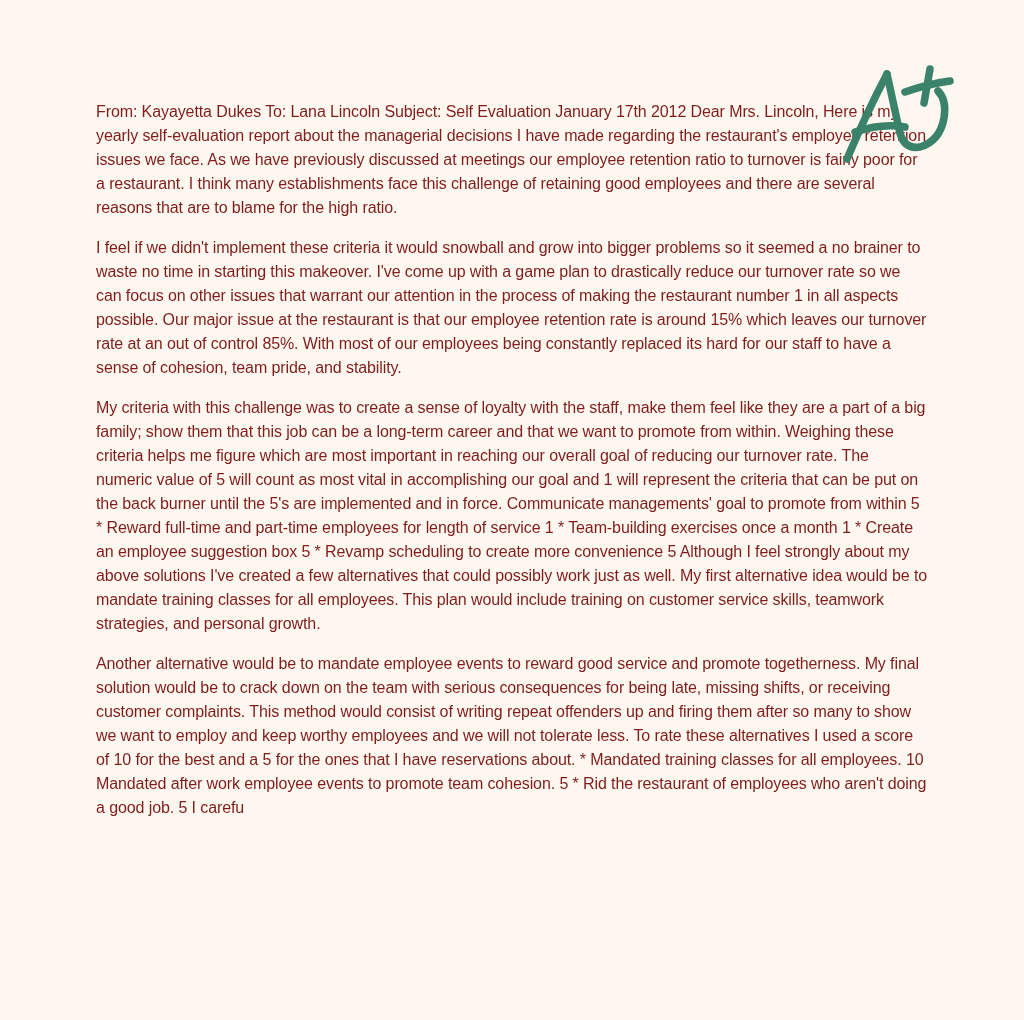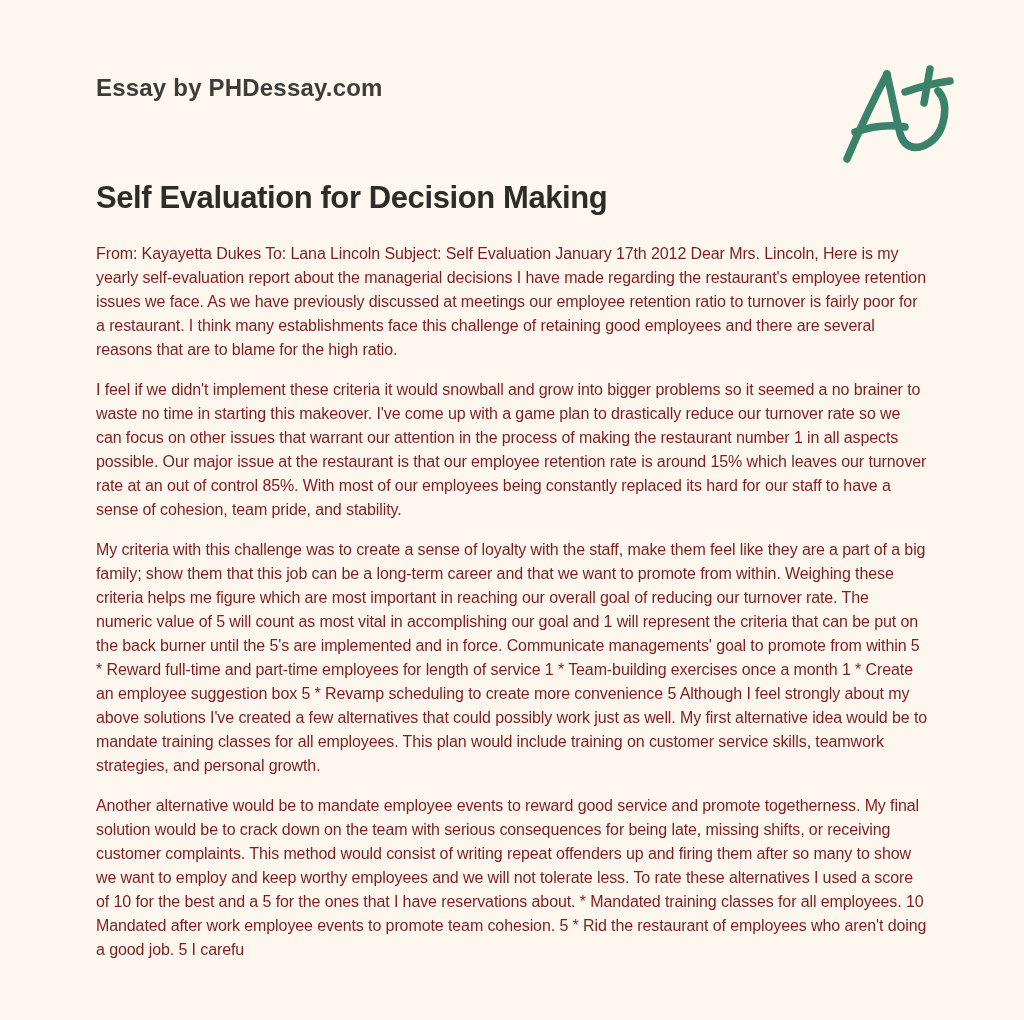--- a/index.html
+++ b/index.html
@@ -61,41 +61,39 @@
     letter-spacing: -0.1px;
     color: #7f1d1d;
     margin-bottom: 16px;
   }
 </style>
 </head>
 <body>
 
 <div class="page">
 
-  <div class="brand">Essay by PHDessay.com</div>
 
 
   <div class="logo">
     <svg width="114" height="110" viewBox="0 0 114 110" fill="none" xmlns="http://www.w3.org/2000/svg">
       <g stroke="#3a8269" stroke-width="7.5" stroke-linecap="round" fill="none">
 
         <path d="M5 99 Q24 54 45 14"></path>
 
         <path d="M45 14 Q52 46 57 69 Q61 90 78 87 Q98 81 102 58 Q105 40 96 31"></path>
 
         <path d="M13 72 Q40 63 63 67"></path>
 
         <path d="M88 9 Q85 26 82 43"></path>
 
         <path d="M63 32 Q86 24 108 21"></path>
       </g>
     </svg>
   </div>
 
-  <h1 class="article-title">Self Evaluation for Decision Making</h1>
 
   <div class="article-body">
     <p>From: Kayayetta Dukes To: Lana Lincoln Subject: Self Evaluation January 17th 2012 Dear Mrs. Lincoln, Here is my yearly self-evaluation report about the managerial decisions I have made regarding the restaurant's employee retention issues we face. As we have previously discussed at meetings our employee retention ratio to turnover is fairly poor for a restaurant. I think many establishments face this challenge of retaining good employees and there are several reasons that are to blame for the high ratio.</p>
     <p>I feel if we didn't implement these criteria it would snowball and grow into bigger problems so it seemed a no brainer to waste no time in starting this makeover. I've come up with a game plan to drastically reduce our turnover rate so we can focus on other issues that warrant our attention in the process of making the restaurant number 1 in all aspects possible. Our major issue at the restaurant is that our employee retention rate is around 15% which leaves our turnover rate at an out of control 85%. With most of our employees being constantly replaced its hard for our staff to have a sense of cohesion, team pride, and stability.</p>
     <p>My criteria with this challenge was to create a sense of loyalty with the staff, make them feel like they are a part of a big family; show them that this job can be a long-term career and that we want to promote from within. Weighing these criteria helps me figure which are most important in reaching our overall goal of reducing our turnover rate. The numeric value of 5 will count as most vital in accomplishing our goal and 1 will represent the criteria that can be put on the back burner until the 5's are implemented and in force. Communicate managements' goal to promote from within 5 * Reward full-time and part-time employees for length of service 1 * Team-building exercises once a month 1 * Create an employee suggestion box 5 * Revamp scheduling to create more convenience 5 Although I feel strongly about my above solutions I've created a few alternatives that could possibly work just as well. My first alternative idea would be to mandate training classes for all employees. This plan would include training on customer service skills, teamwork strategies, and personal growth.</p>
     <p>Another alternative would be to mandate employee events to reward good service and promote togetherness. My final solution would be to crack down on the team with serious consequences for being late, missing shifts, or receiving customer complaints. This method would consist of writing repeat offenders up and firing them after so many to show we want to employ and keep worthy employees and we will not tolerate less. To rate these alternatives I used a score of 10 for the best and a 5 for the ones that I have reservations about. * Mandated training classes for all employees. 10 Mandated after work employee events to promote team cohesion. 5 * Rid the restaurant of employees who aren't doing a good job. 5 I carefu</p>
   </div>
 
 </div>
 

